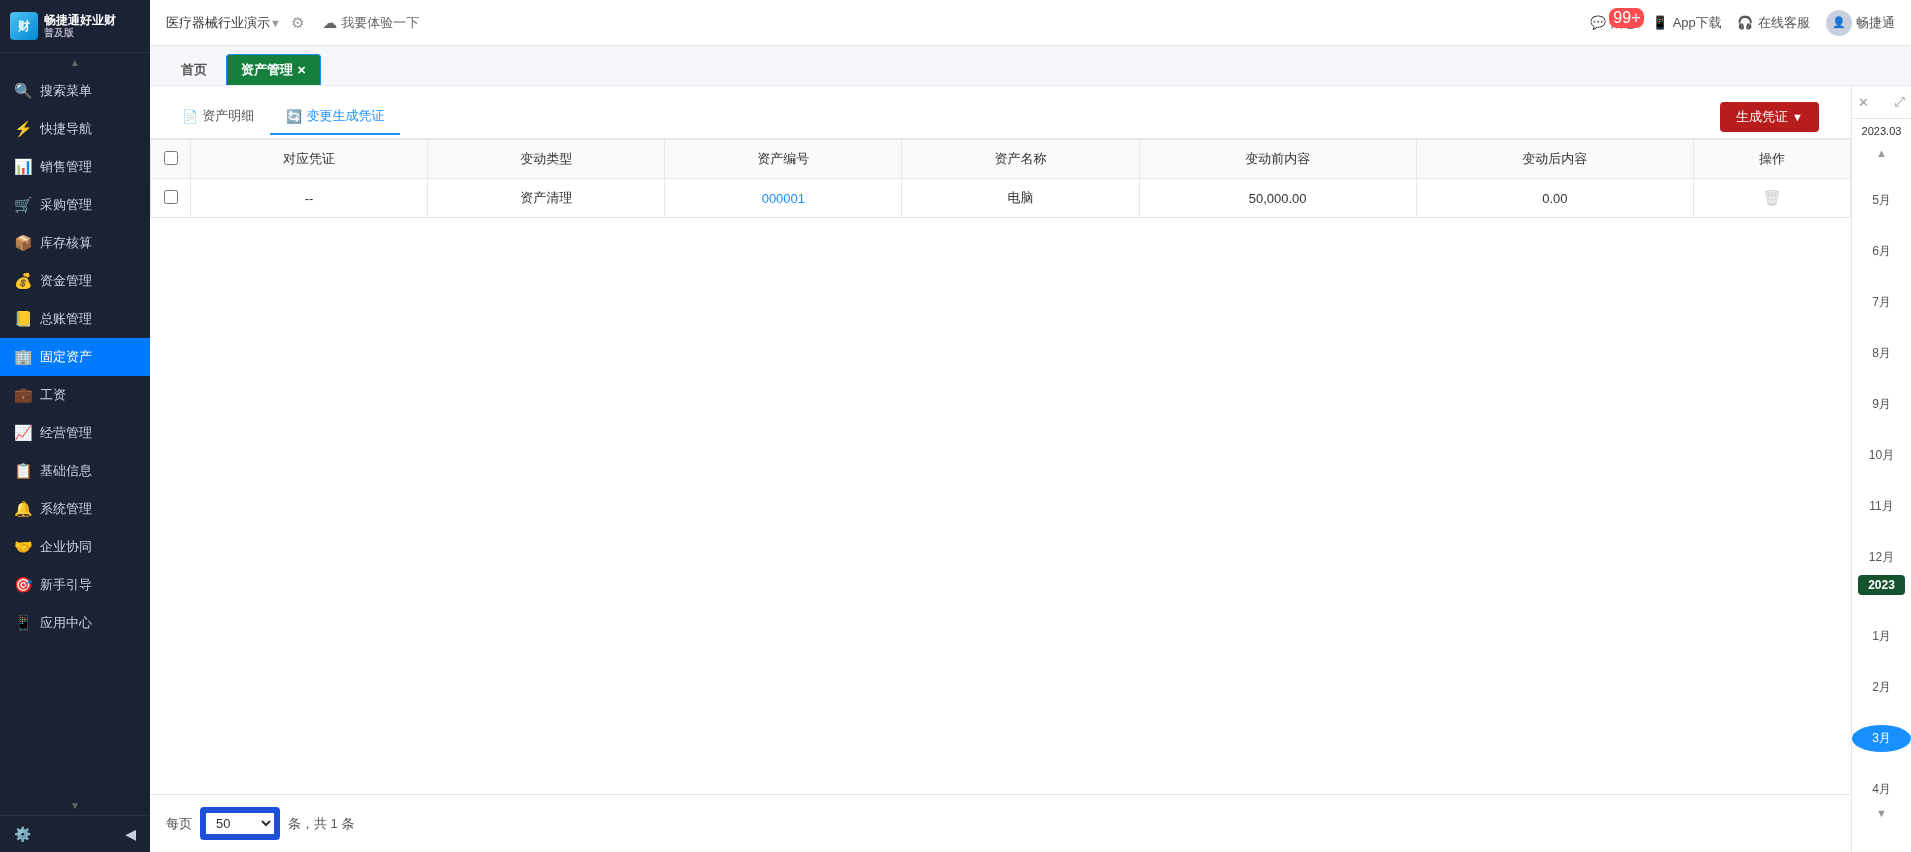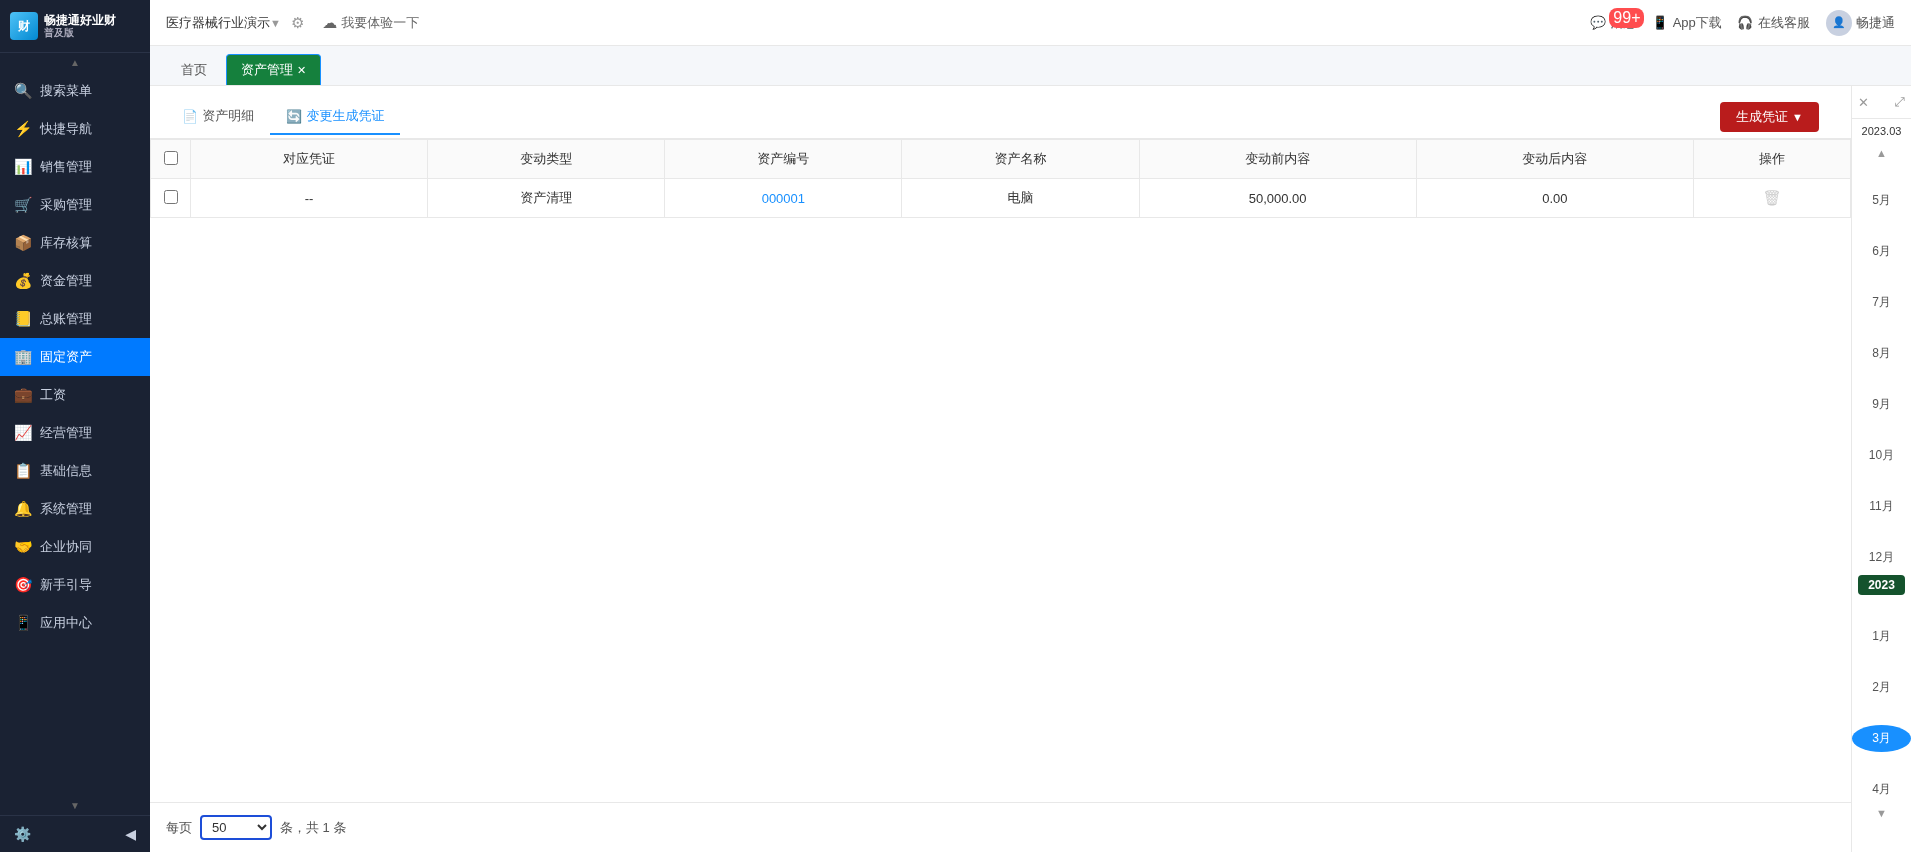--- a/index.html
+++ b/index.html
@@ -135,20 +135,21 @@
       border-bottom: 1px solid #e8e8e8;
     }
     .page-tab {
       padding: 6px 14px;
       border-radius: 4px 4px 0 0;
       font-size: 13px;
       cursor: pointer;
       display: flex; align-items: center; gap: 4px;
       border: 1px solid transparent;
       border-bottom: none;
+      font-weight: bold;
     }
     .page-tab.home { background: #f5f7fa; color: #555; }
     .page-tab.active-tab {
       background: #15803d;
       color: #fff;
       border-color: #1890ff;
     }
     .page-tab .close-x { font-size: 11px; cursor: pointer; }
 
     
@@ -240,21 +241,21 @@
     .delete-icon { color: #ccc; font-size: 15px; cursor: pointer; }
 
     
     .pagination {
       padding: 12px 16px;
       display: flex; align-items: center; gap: 8px;
       font-size: 13px; color: #555;
       border-top: 1px solid #e8e8e8;
     }
     .page-size-select {
-      border: 2px solid #1d4ed8;
+      border: 6px solid #1d4ed8;
       border-radius: 4px;
       padding: 2px 20px 2px 6px;
       font-size: 13px;
       color: #333;
       background: #fff;
       cursor: pointer;
     }
 
     
     .right-panel {

